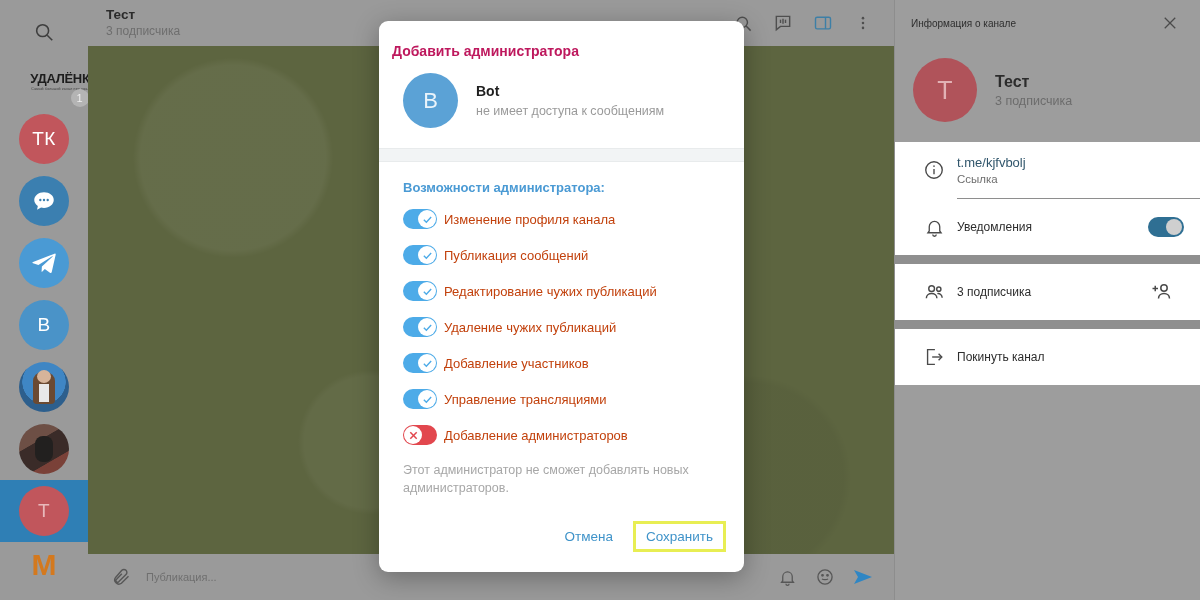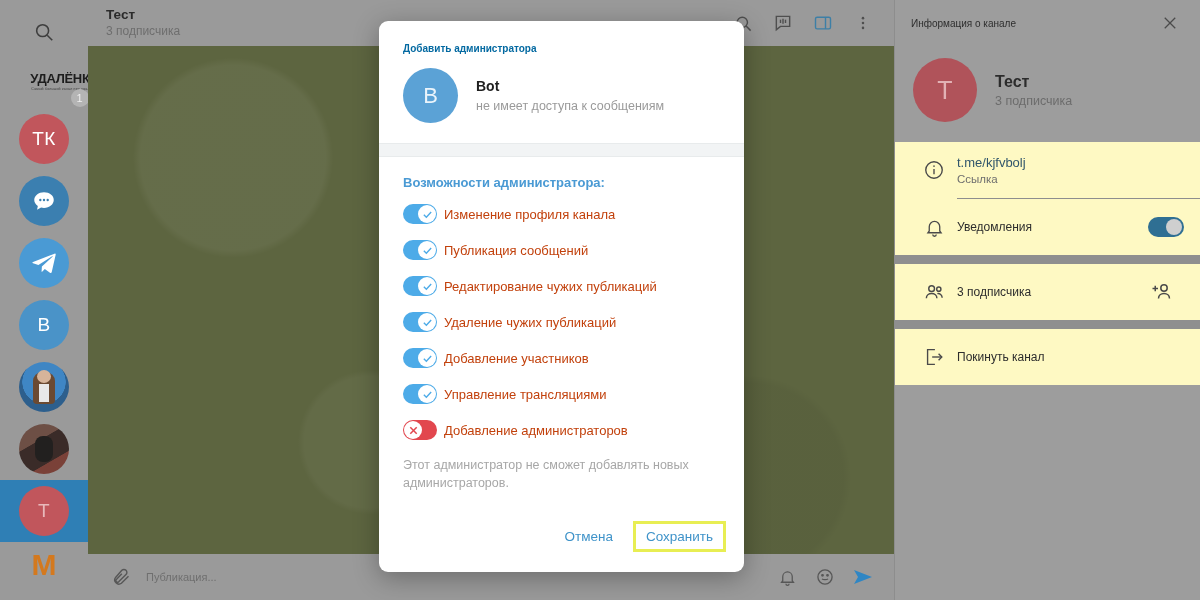--- a/index.html
+++ b/index.html
@@ -74,39 +74,39 @@
   }
   .rp-header{height:46px;display:flex;align-items:center;padding:0 16px;box-sizing:border-box;}
   .rp-title{flex:1;font-size:10px;color:#2e2e2e;}
   .rp-close{width:28px;height:28px;display:flex;align-items:center;justify-content:center;}
   .rp-profile{display:flex;align-items:center;padding:12px 18px 20px 18px;}
   .rp-av{width:64px;height:64px;border-radius:50%;background:#b0535a;color:#e2b2b5;
     display:flex;align-items:center;justify-content:center;font-size:25px;}
   .rp-names{margin-left:18px;}
   .rp-name{font-size:16px;font-weight:bold;color:#2c2c2c;}
   .rp-subs{font-size:12.5px;color:#6c6c6c;margin-top:3px;}
-  .rp-block{background:#fef9c3;}
+  .rp-block{background:#ffffff;}
   .rp-row{display:flex;align-items:center;min-height:56px;padding:6px 16px;box-sizing:border-box;}
   .rp-ico{width:46px;flex:0 0 46px;display:flex;align-items:center;justify-content:center;}
   .rp-txt{flex:1;min-width:0;}
   .rp-main{font-size:13px;color:#30556b;}
   .rp-sec{font-size:11.5px;color:#6e6e6e;margin-top:3px;}
   .rp-plain{font-size:12px;color:#2d2d2d;}
   .rp-div{height:1px;background:#8e8e8e;margin-left:62px;}
   .rp-gap{height:9px;background:#8f8f8f;}
   .toggle-sm{width:36px;height:20px;border-radius:10px;background:#2f6f93;position:relative;}
   .toggle-sm i{position:absolute;right:2px;top:2px;width:16px;height:16px;border-radius:50%;background:#cfcfcf;}
 
   
   .modal{
     position:absolute;left:379px;top:21px;width:365px;height:551px;
     background:#fff;border-radius:9px;box-shadow:0 6px 26px rgba(0,0,0,.3);
     display:flex;flex-direction:column;overflow:hidden;
   }
-  .m-title{font-size:10px;font-weight:bold;color:#0369a1;padding:22px 24px 0 24px;}
+  .m-title{font-size:14px;font-weight:bold;color:#be185d;padding:22px 24px 0 13px;}
   .m-user{display:flex;align-items:center;padding:14px 24px 20px 24px;}
   .m-av{width:55px;height:55px;border-radius:50%;background:#5ba2d6;color:#eaf4fb;
     display:flex;align-items:center;justify-content:center;font-size:22px;}
   .m-uinfo{margin-left:18px;}
   .m-uname{font-size:14px;font-weight:bold;color:#1f1f1f;}
   .m-ustat{font-size:12.5px;color:#9a9a9a;margin-top:5px;}
   .m-sep{height:12px;background:#f2f4f5;border-top:1px solid #e8ebec;border-bottom:1px solid #e8ebec;}
   .m-body{flex:1;padding:18px 24px 0 24px;box-sizing:border-box;}
   .m-section{font-size:13px;font-weight:bold;color:#4a9ad4;margin-bottom:14px;}
   .perm{display:flex;align-items:center;margin-bottom:16px;}

